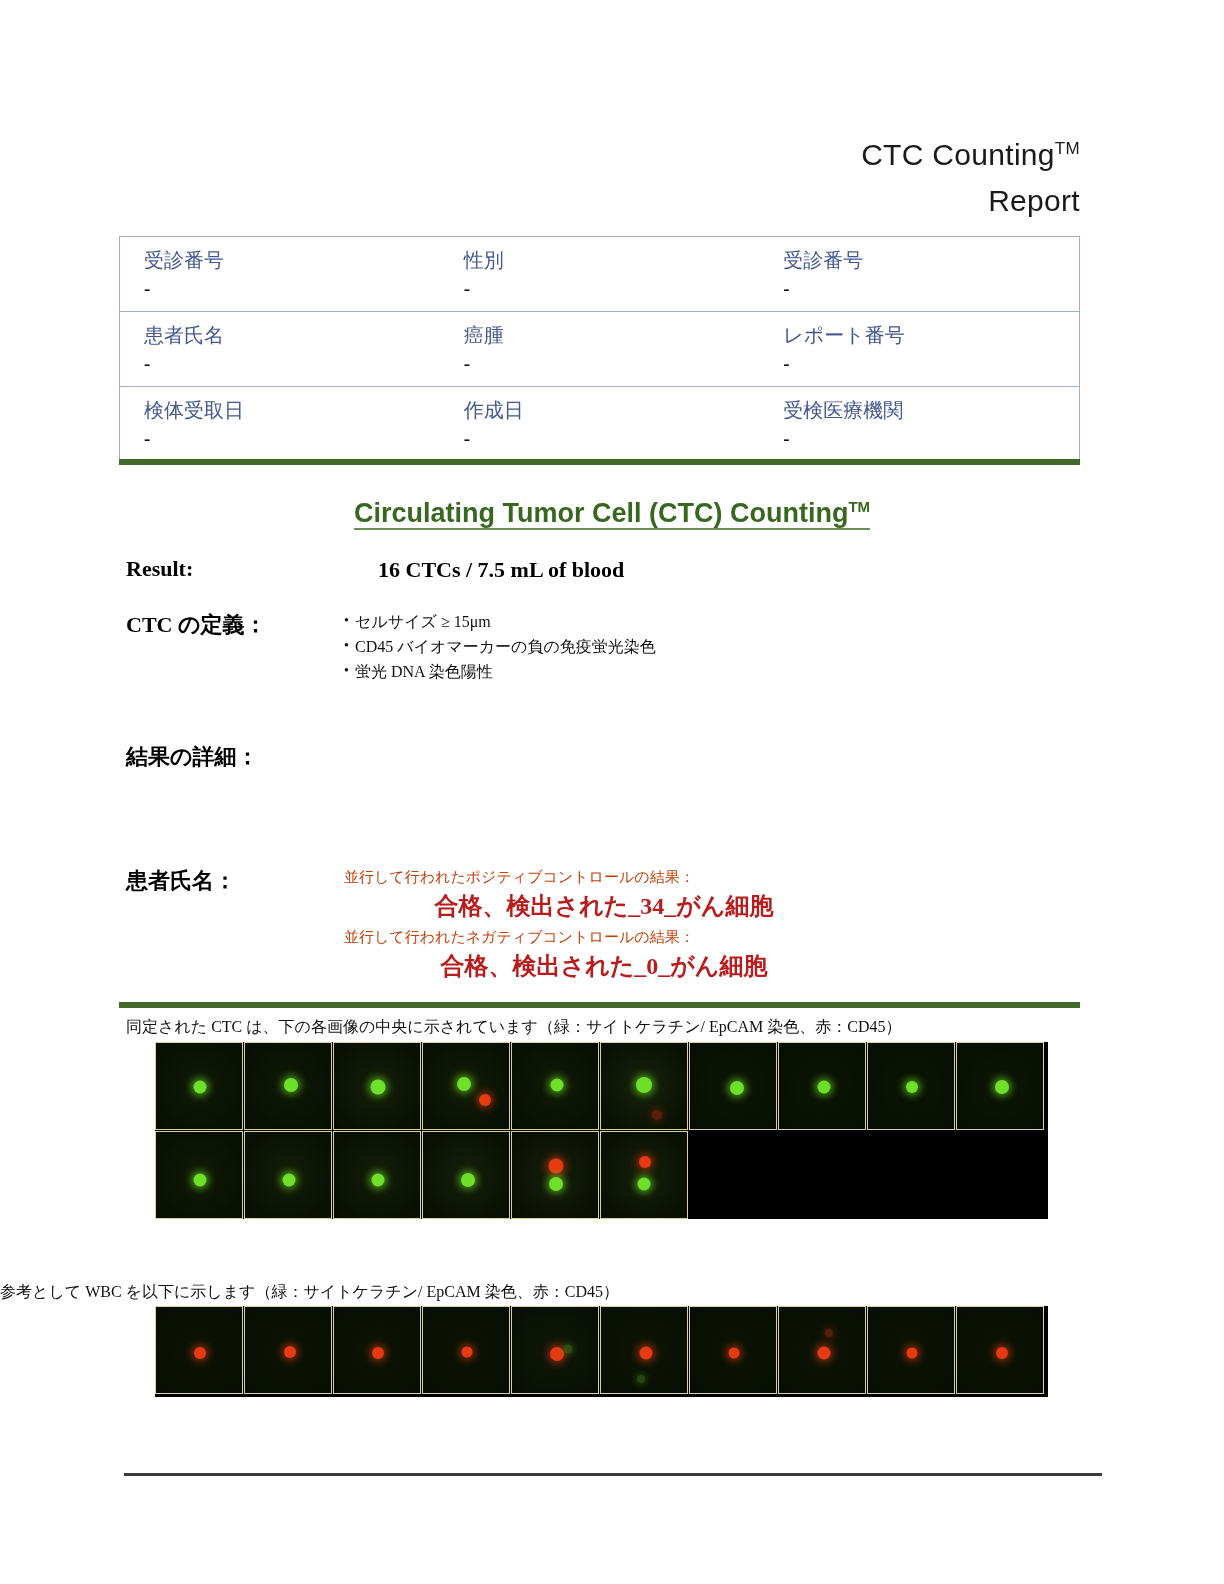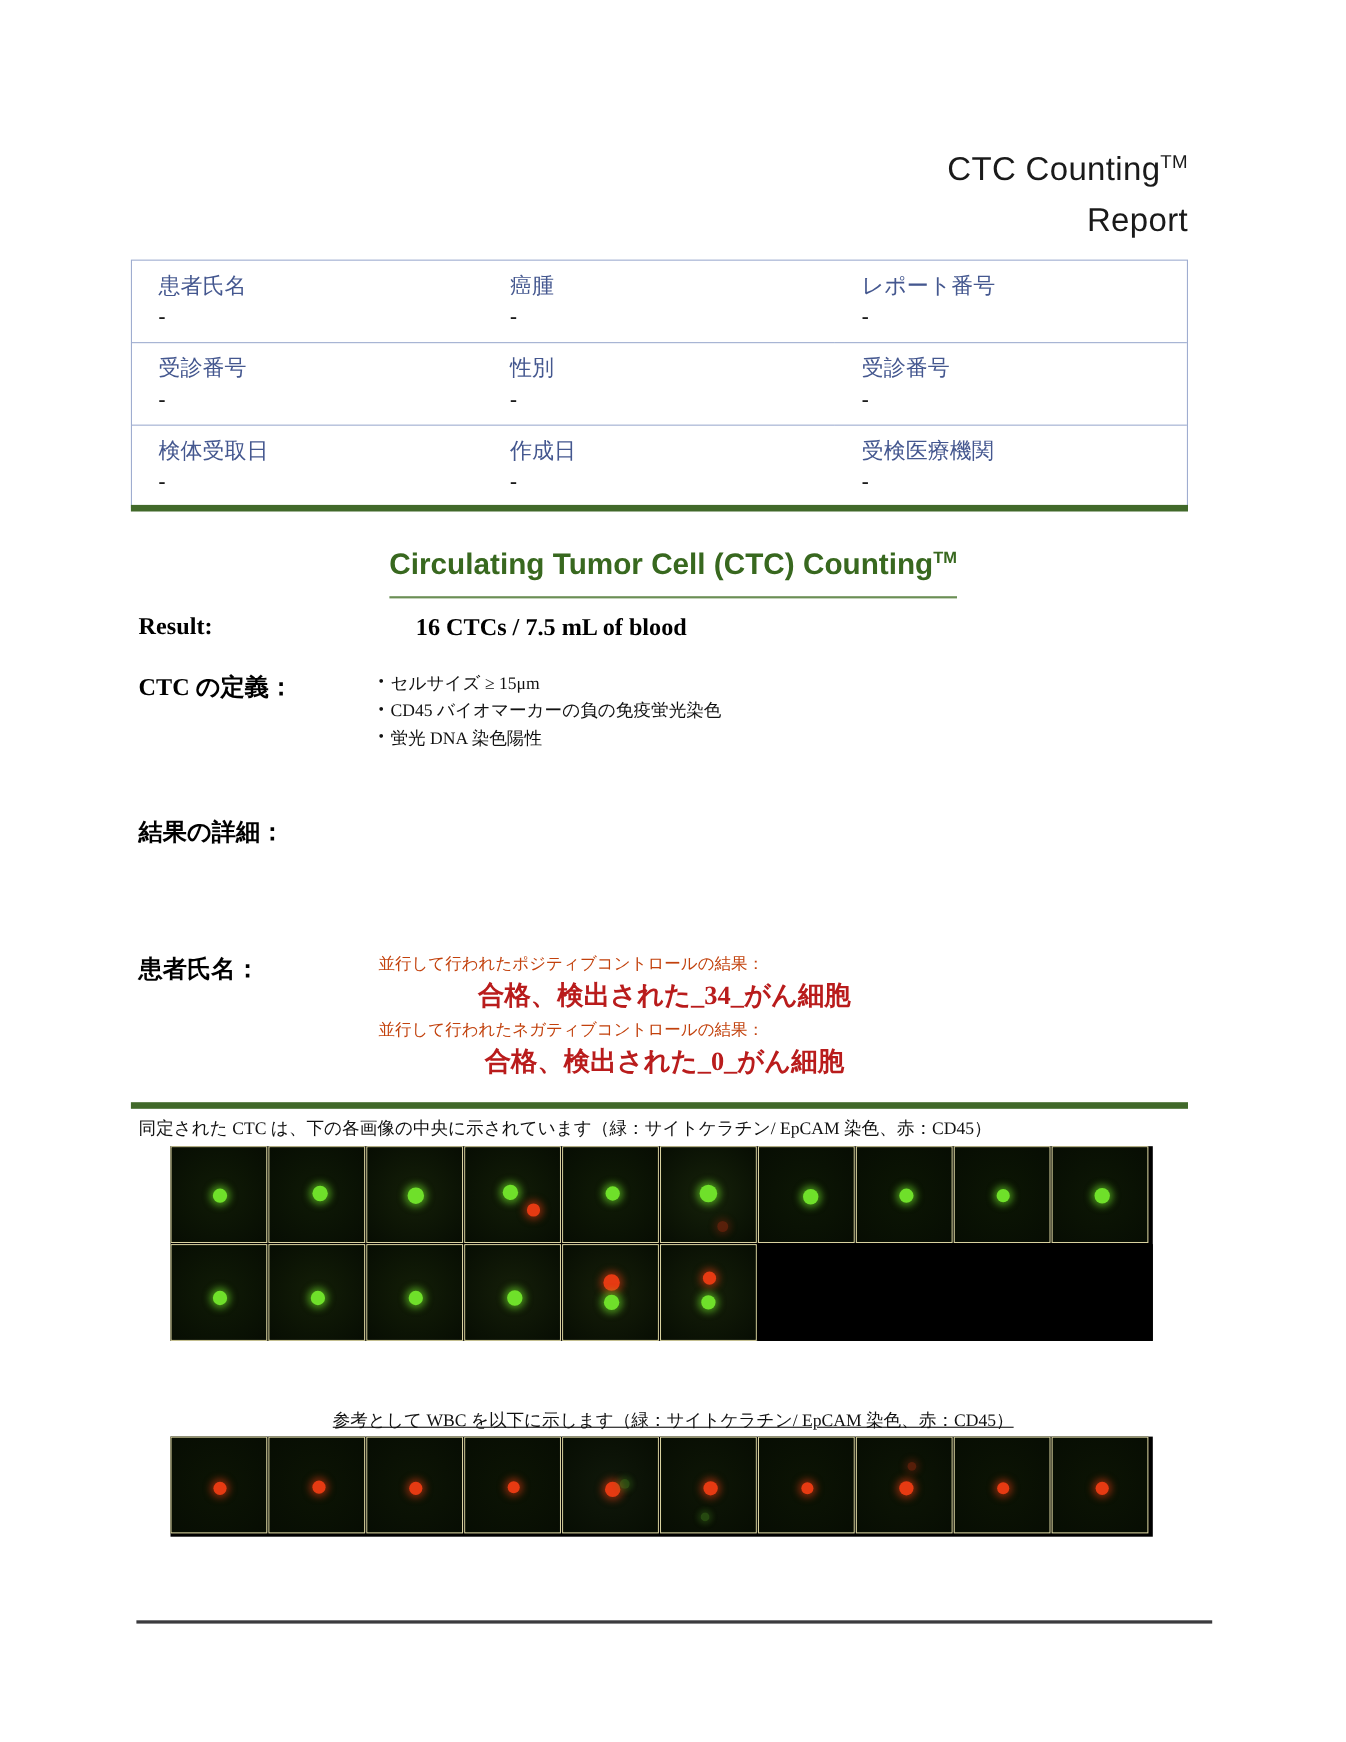--- a/index.html
+++ b/index.html
@@ -118,21 +118,21 @@
     top: 498px;
     width: 1224px;
     text-align: center;
     font-family: "Liberation Sans", "DejaVu Sans", sans-serif;
     font-size: 27px;
     font-weight: 700;
     color: #38681f;
   }
   .section-heading span.ul {
     border-bottom: 2px solid #6b8f55;
-    padding-bottom: 14px;
+    padding-bottom: 0;
   }
   .section-heading .tm {
     font-size: 15px;
     vertical-align: super;
     line-height: 0;
   }
 
   
   .blk {
     position: absolute;
@@ -221,21 +221,21 @@
   
   .img-caption {
     position: absolute;
     font-family: "Liberation Serif", "DejaVu Serif", serif;
     font-size: 16px;
     line-height: 22px;
     color: #111;
     white-space: nowrap;
   }
   #ctc-caption { left: 126px; top: 1016px; }
-  #wbc-caption { left: 0; top: 1281px; width: 1224px; text-align: center; text-decoration: underline; }
+  #wbc-caption { left: 0; top: 1281px; width: 1224px; text-align: left; }
 
   .img-grid {
     position: absolute;
     background: #000000;
     box-sizing: border-box;
   }
   #ctc-grid {
     left: 155px;
     top: 1042px;
     width: 893px;
@@ -304,43 +304,43 @@
   <div class="doc-title">
     <span>CTC Counting</span><span class="tm">TM</span>
     <span class="title-line2">Report</span>
   </div>
 
   <div class="info-table">
     <table>
       <tbody>
         <tr class="info-row">
           <td class="info-cell">
-            <div class="info-label">患者氏名</div>
-            <div class="info-value">-</div>
-          </td>
-          <td class="info-cell">
-            <div class="info-label">癌腫</div>
-            <div class="info-value">-</div>
-          </td>
-          <td class="info-cell">
-            <div class="info-label">レポート番号</div>
+            <div class="info-label">受診番号</div>
+            <div class="info-value">-</div>
+          </td>
+          <td class="info-cell">
+            <div class="info-label">性別</div>
+            <div class="info-value">-</div>
+          </td>
+          <td class="info-cell">
+            <div class="info-label">受診番号</div>
             <div class="info-value">-</div>
           </td>
         </tr>
         <tr class="info-row">
           <td class="info-cell">
-            <div class="info-label">受診番号</div>
-            <div class="info-value">-</div>
-          </td>
-          <td class="info-cell">
-            <div class="info-label">性別</div>
-            <div class="info-value">-</div>
-          </td>
-          <td class="info-cell">
-            <div class="info-label">受診番号</div>
+            <div class="info-label">患者氏名</div>
+            <div class="info-value">-</div>
+          </td>
+          <td class="info-cell">
+            <div class="info-label">癌腫</div>
+            <div class="info-value">-</div>
+          </td>
+          <td class="info-cell">
+            <div class="info-label">レポート番号</div>
             <div class="info-value">-</div>
           </td>
         </tr>
         <tr class="info-row last">
           <td class="info-cell">
             <div class="info-label">検体受取日</div>
             <div class="info-value">-</div>
           </td>
           <td class="info-cell">
             <div class="info-label">作成日</div>

